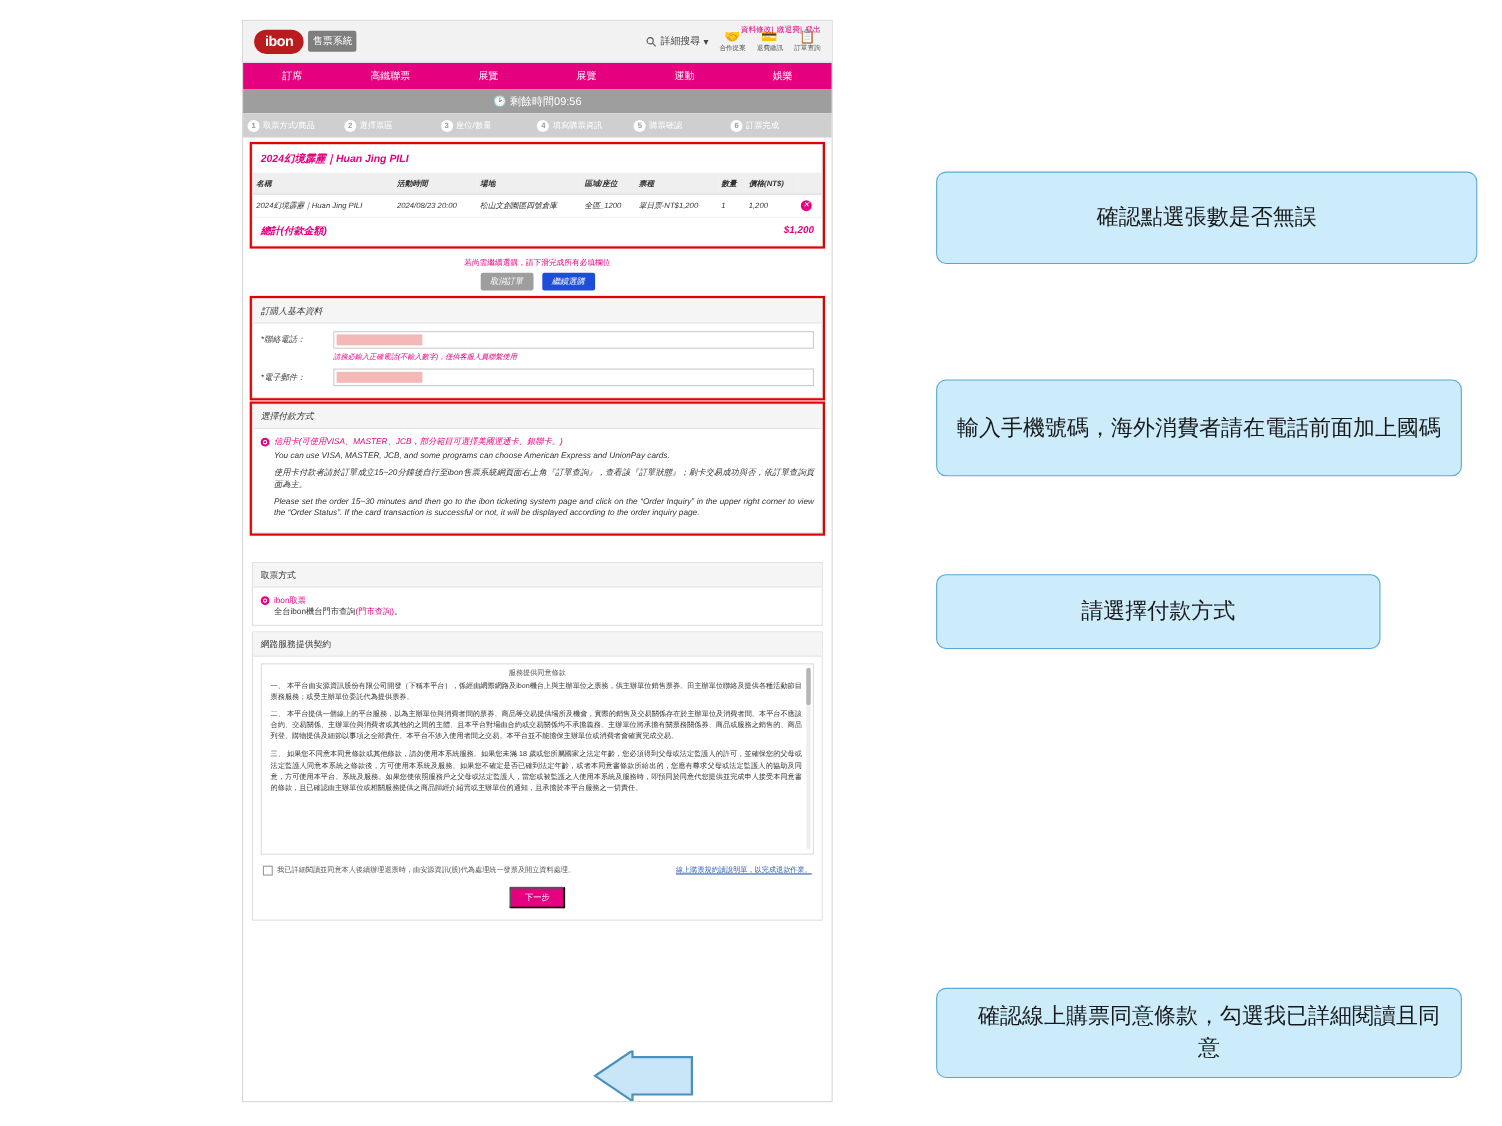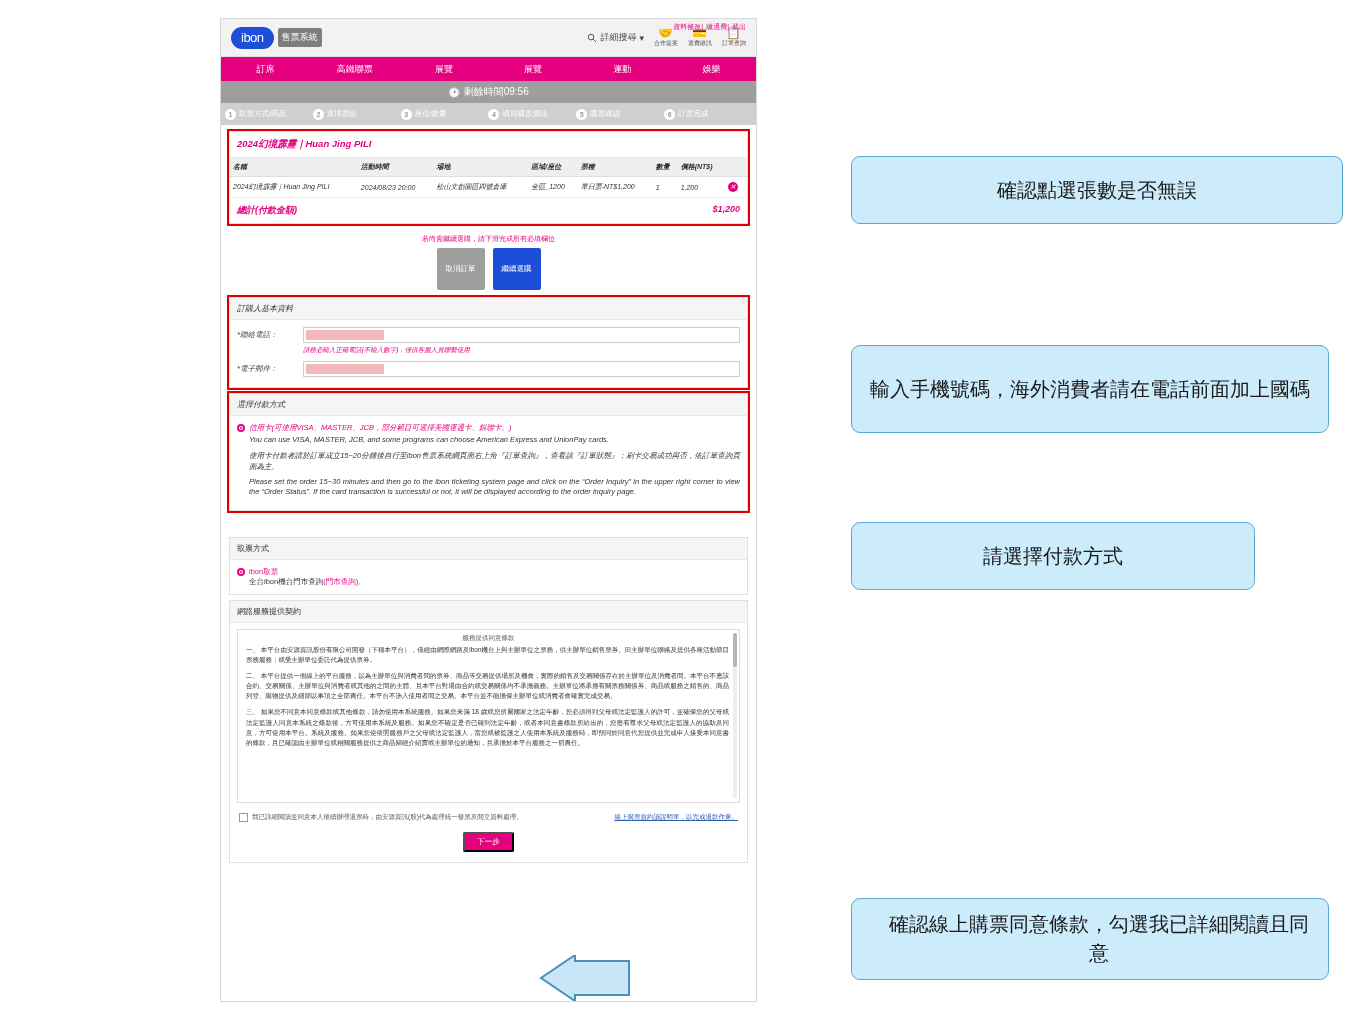--- a/index.html
+++ b/index.html
@@ -15,22 +15,22 @@
     position:absolute;left:220px;top:18px;width:537px;height:984px;
     background:#ffffff;border:1px solid #d8d8d8;box-sizing:border-box;
   }
   .site-header{
     height:38px;background:#f2f2f2;border-bottom:1px solid #e2e2e2;
     display:flex;align-items:center;padding:0 10px;box-sizing:border-box;
     position:relative;
   }
   .logo-wrap{display:flex;align-items:center;gap:4px;}
   .logo-badge{
-    background:#1d4ed8;color:#fff;border-radius:13px;
-    font-size:13px;font-weight:normal;padding:3px 10px 4px 10px;
+    background:#b91c1c;color:#fff;border-radius:13px;
+    font-size:13px;font-weight:bold;padding:3px 10px 4px 10px;
     letter-spacing:-0.5px;
   }
   .logo-sub{
     background:#7e7e7e;color:#fff;font-size:9px;padding:3px 4px;border-radius:2px;
   }
   .hdr-right{margin-left:auto;display:flex;align-items:flex-end;gap:10px;}
   .search-box{
     display:flex;align-items:center;gap:3px;font-size:9px;color:#444;
     margin-bottom:4px;
   }
@@ -86,21 +86,21 @@
     display:flex;justify-content:space-between;padding:6px 7px;
     font-size:9px;color:#e5007f;font-weight:bold;background:#fff;
   }
   .hl-red{outline:2px solid #e10000;outline-offset:0px;font-style:italic;}
 
   .notice{
     text-align:center;font-size:7px;color:#e5007f;padding:5px 0 4px 0;
   }
   .btn-row{display:flex;justify-content:center;gap:8px;padding-bottom:7px;}
   .btn{
-    font-size:7.5px;color:#fff;padding:16px 9px;border-radius:2px;border:none;
+    font-size:7.5px;color:#fff;padding:3px 9px;border-radius:2px;border:none;font-style:italic;
   }
   .btn.grey{background:#9e9e9e;}
   .btn.pink{background:#1d4ed8;}
 
   .sec-head{
     background:#f5f5f5;border-bottom:1px solid #e6e6e6;padding:5px 7px;
     font-size:8px;color:#333;
   }
   .sec-body{padding:7px;}
   .discount-note{font-size:7.5px;color:#e5007f;}
@@ -157,21 +157,21 @@
   
   #arrow{
     position:absolute;left:537px;top:955px;width:95px;height:46px;
   }
   
   .callout{
     position:absolute;background:#ccecfb;border:1px solid #5aa9cf;border-radius:9px;
     display:flex;align-items:center;justify-content:center;text-align:center;
     color:#1a1a1a;font-size:20px;line-height:1.45;padding:6px 14px;box-sizing:border-box;
   }
-  #callout-1{left:851px;top:156px;width:492px;height:68px;}
+  #callout-1{left:851px;top:156px;width:492px;height:84px;}
   #callout-2{left:851px;top:345px;width:478px;height:88px;}
   #callout-3{left:851px;top:522px;width:404px;height:68px;}
   #callout-4{left:851px;top:898px;width:478px;height:82px;padding-left:32px;}
 </style>
 </head>
 <body>
 
 <div id="screen-mock">
 
   <div class="site-header">

